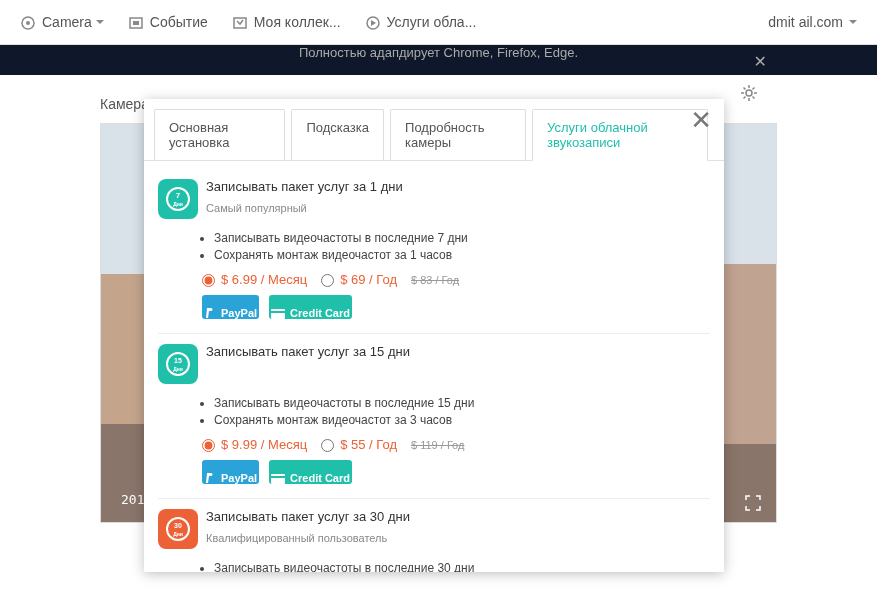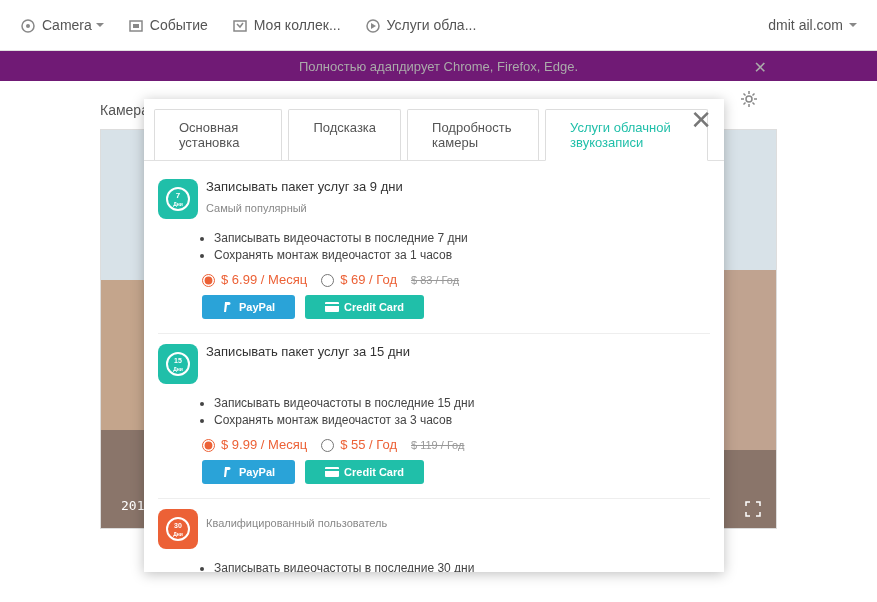--- a/index.html
+++ b/index.html
@@ -1,56 +1,56 @@
 <!DOCTYPE html>
 <html><head>
 <meta charset="utf-8">
 <style>
 *{margin:0;padding:0;box-sizing:border-box;font-family:Arial,Helvetica,sans-serif}
 body{background:#fff;width:877px;height:602px;overflow:hidden;position:relative}
-.topbar{height:51px;background:#fff;border-bottom:1px solid #e0e0e0;display:flex;align-items:center;padding:0 20px;font-size:14px;color:#555}
+.topbar{height:45px;background:#fff;border-bottom:1px solid #e0e0e0;display:flex;align-items:center;padding:0 20px;font-size:14px;color:#555}
 .nav-item{display:flex;align-items:center;margin-right:24px;cursor:pointer}
 .nav-item .ni-icon{margin-right:6px;color:#888}
 .nav-item.camera::after{content:"";margin-left:4px;border-top:4px solid #888;border-left:4px solid transparent;border-right:4px solid transparent}
 .user{margin-left:auto;display:flex;align-items:center;color:#555;cursor:pointer}
 .user::after{content:"";margin-left:6px;border-top:4px solid #888;border-left:4px solid transparent;border-right:4px solid transparent}
-.banner{height:30px;background:#701a75;color:#aaa;display:flex;align-items:center;justify-content:center;font-size:13px;position:relative}
+.banner{height:30px;background:#0f172a;color:#aaa;display:flex;justify-content:center;font-size:13px;position:relative}
 .banner-close{position:absolute;right:110px;top:7px;color:#aaa;font-size:16px;cursor:pointer}
 .page{position:relative;padding:10px 100px 0 100px}
 .cam-row{display:flex;align-items:center;height:38px;color:#555;font-size:14px}
 .gear{position:absolute;right:118px;top:8px;color:#888;cursor:pointer}
 .video-area{position:relative;height:400px;background:linear-gradient(180deg,#d8e2e8 55%,#8a756a 55%,#8a756a 100%);background-size:100% 100%;border:1px solid #ddd}
 .building{position:absolute;left:0;top:150px;width:220px;height:150px;background:#c4a58c}
 .building::before{content:"";position:absolute;right:0;top:0;width:40px;height:150px;background:#dabf8f}
 .building2{position:absolute;right:0;top:140px;width:70px;height:180px;background:#c0a390}
 .ts{position:absolute;left:20px;bottom:15px;color:#fff;font-size:13px;font-family:monospace}
 .fullscreen{position:absolute;right:14px;bottom:10px;color:#fff;cursor:pointer}
 .modal{position:absolute;left:144px;top:99px;width:580px;height:473px;background:#fff;box-shadow:0 2px 12px rgba(0,0,0,0.25);z-index:100;display:flex;flex-direction:column}
 .modal-close{position:absolute;right:12px;top:6px;font-size:26px;color:#777;cursor:pointer;font-weight:300}
 .tabs{display:flex;padding:10px 10px 0 10px;border-bottom:1px solid #e0e0e0}
-.tab{padding:10px 24px;font-size:13px;color:#555;border:1px solid #ddd;border-bottom:none;margin-right:6px;cursor:pointer;background:#fff;border-radius:2px 2px 0 0}
+.tab{padding:10px 14px;font-size:13px;color:#555;border:1px solid #ddd;border-bottom:none;margin-right:6px;cursor:pointer;background:#fff;border-radius:2px 2px 0 0}
 .tab.active{color:#20bfa9;border-bottom:1px solid #fff;margin-bottom:-1px}
 .modal-body{flex:1;overflow-y:auto;padding:8px 14px}
 .plan{padding:10px 0 14px 0;border-bottom:1px solid #eee}
 .plan-head{display:flex;align-items:flex-start}
 .plan-icon{width:40px;height:40px;border-radius:8px;display:flex;align-items:center;justify-content:center;color:#fff;font-size:9px;font-weight:bold;text-align:center;line-height:1;margin-right:8px}
 .p7{background:#20bfa9}
 .p15{background:#20bfa9}
 .p30{background:#ec6136}
 .plan-title{font-size:13px;color:#333}
 .plan-sub{font-size:11px;color:#888;margin-top:8px}
 .plan-feat{margin:12px 0 10px 56px;font-size:12px;color:#444}
 .plan-feat li{margin-bottom:3px;list-style:disc}
 .price-row{display:flex;align-items:center;margin-left:44px;font-size:13px;color:#444}
 .price-opt{display:flex;align-items:flex-end;margin-right:14px}
 .price-opt input{margin-right:6px;accent-color:#ec6136}
 .price-opt .amt{color:#ec6136}
 .strike{color:#999;font-size:11px;text-decoration:line-through}
 .btn-row{display:flex;margin:8px 0 0 44px}
-.pay-btn{height:24px;padding:0 20px;display:flex;align-items:center;border-radius:3px;color:#fff;font-size:11px;font-weight:bold;margin-right:10px;cursor:pointer}
+.pay-btn{height:24px;padding:0 2px;display:flex;align-items:flex-end;border-radius:3px;color:#fff;font-size:11px;font-weight:bold;margin-right:10px;cursor:pointer}
 .pp{background:#2aa3d8}
 .cc{background:#20bfa9}
 .pay-btn svg,.pay-btn span.ic{margin-right:5px}
 svg{display:inline-block;vertical-align:middle}
 </style>
 </head>
 <body>
 
 <div class="topbar">
   <div class="nav-item camera">
@@ -122,21 +122,21 @@
     <div class="plan">
       <div class="plan-head">
         <div class="plan-icon p7">
             <svg width="28" height="28" viewBox="0 0 28 28">
               <circle cx="14" cy="14" r="11" fill="none" stroke="#fff" stroke-width="2"></circle>
               <text x="14" y="13" font-size="8" fill="#fff" text-anchor="middle" font-weight="bold">7</text>
               <text x="14" y="21" font-size="5" fill="#fff" text-anchor="middle">Дни</text>
             </svg>
           </div>
         <div>
-          <div class="plan-title">Записывать пакет услуг за 9 дни</div>
+          <div class="plan-title">Записывать пакет услуг за 1 дни</div>
           <div class="plan-sub">Самый популярный</div>
         </div>
       </div>
       <ul class="plan-feat">
         <li>Записывать видеочастоты в последние 7 дни</li>
         <li>Сохранять монтаж видеочастот за 1 часов</li>
       </ul>
       <div class="price-row">
         <label class="price-opt">
             <input type="radio" name="p7" checked="" style="">
@@ -213,20 +213,21 @@
     <div class="plan" style="border-bottom:none">
       <div class="plan-head">
         <div class="plan-icon p30">
             <svg width="28" height="28" viewBox="0 0 28 28">
               <circle cx="14" cy="14" r="11" fill="none" stroke="#fff" stroke-width="2"></circle>
               <text x="14" y="13" font-size="7" fill="#fff" text-anchor="middle" font-weight="bold">30</text>
               <text x="14" y="21" font-size="5" fill="#fff" text-anchor="middle">Дни</text>
             </svg>
           </div>
         <div>
+          <div class="plan-title">Записывать пакет услуг за 30 дни</div>
           <div class="plan-sub">Квалифицированный пользователь</div>
         </div>
       </div>
       <ul class="plan-feat">
         <li>Записывать видеочастоты в последние 30 дни</li>
 
       </ul>
     </div>
 
   </div>

